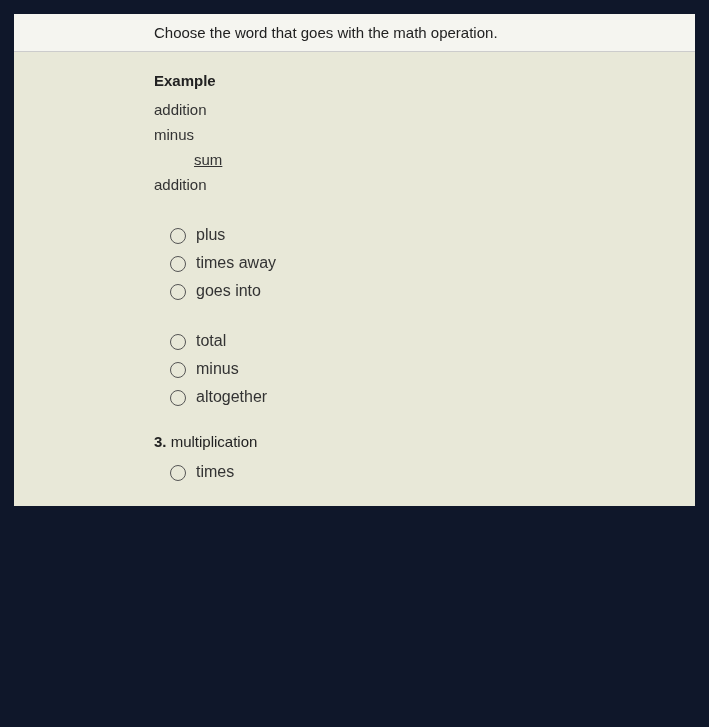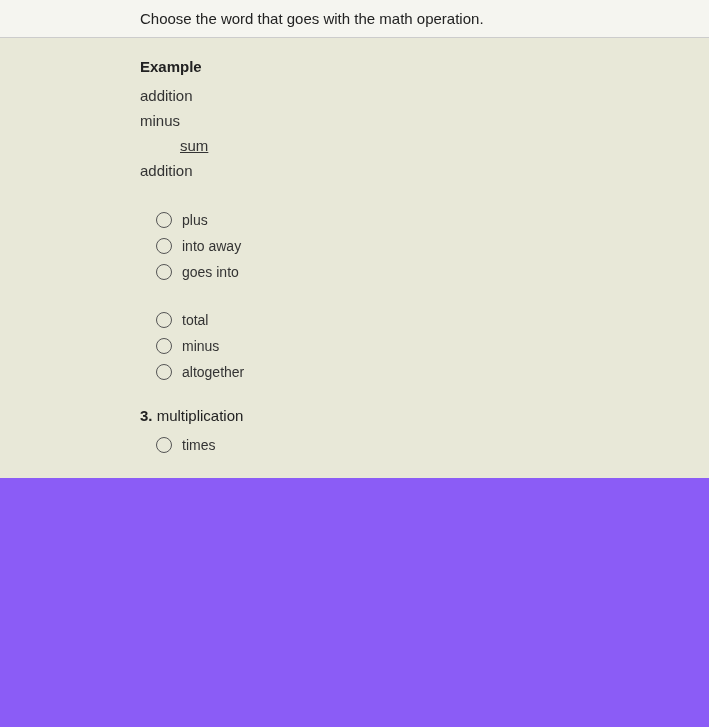--- a/index.html
+++ b/index.html
@@ -12,22 +12,22 @@
       font-family: Arial, sans-serif;
       background-color: #e8e8d8;
       width: 709px;
       min-height: 727px;
       display: flex;
       justify-content: center;
     }
 
     .page-wrapper {
       width: 100%;
-      background-color: #8b5cf6;
-      padding: 0;
+      background-color: #0f172a;
+      padding: 14px;
     }
 
     .instruction-bar {
       background-color: #f5f5f0;
       border-bottom: 1px solid #ccc;
       padding: 10px 20px 10px 140px;
       font-size: 15px;
       color: #222;
     }
 
@@ -69,24 +69,24 @@
       color: #222;
       margin-bottom: 8px;
     }
 
     .question-label span.num {
       font-weight: bold;
     }
 
     .radio-option {
       display: flex;
-      align-items: flex-start;
+      align-items: flex-end;
       padding: 5px 0;
       margin-left: 16px;
-      font-size: 14px;
+      font-size: 16px;
       color: #333;
       cursor: pointer;
     }
 
     .radio-circle {
       width: 16px;
       height: 16px;
       border-radius: 50%;
       border: 1.5px solid #555;
       margin-right: 10px;
@@ -117,21 +117,21 @@
       <div class="example-item">addition</div>
     </div>
 
     <div class="question-block">
       <div class="radio-option">
         <div class="radio-circle"></div>
         <span>plus</span>
       </div>
       <div class="radio-option">
         <div class="radio-circle"></div>
-        <span>into away</span>
+        <span>times away</span>
       </div>
       <div class="radio-option">
         <div class="radio-circle"></div>
         <span>goes into</span>
       </div>
     </div>
 
     <div class="question-block">
       <div class="radio-option">
         <div class="radio-circle"></div>

